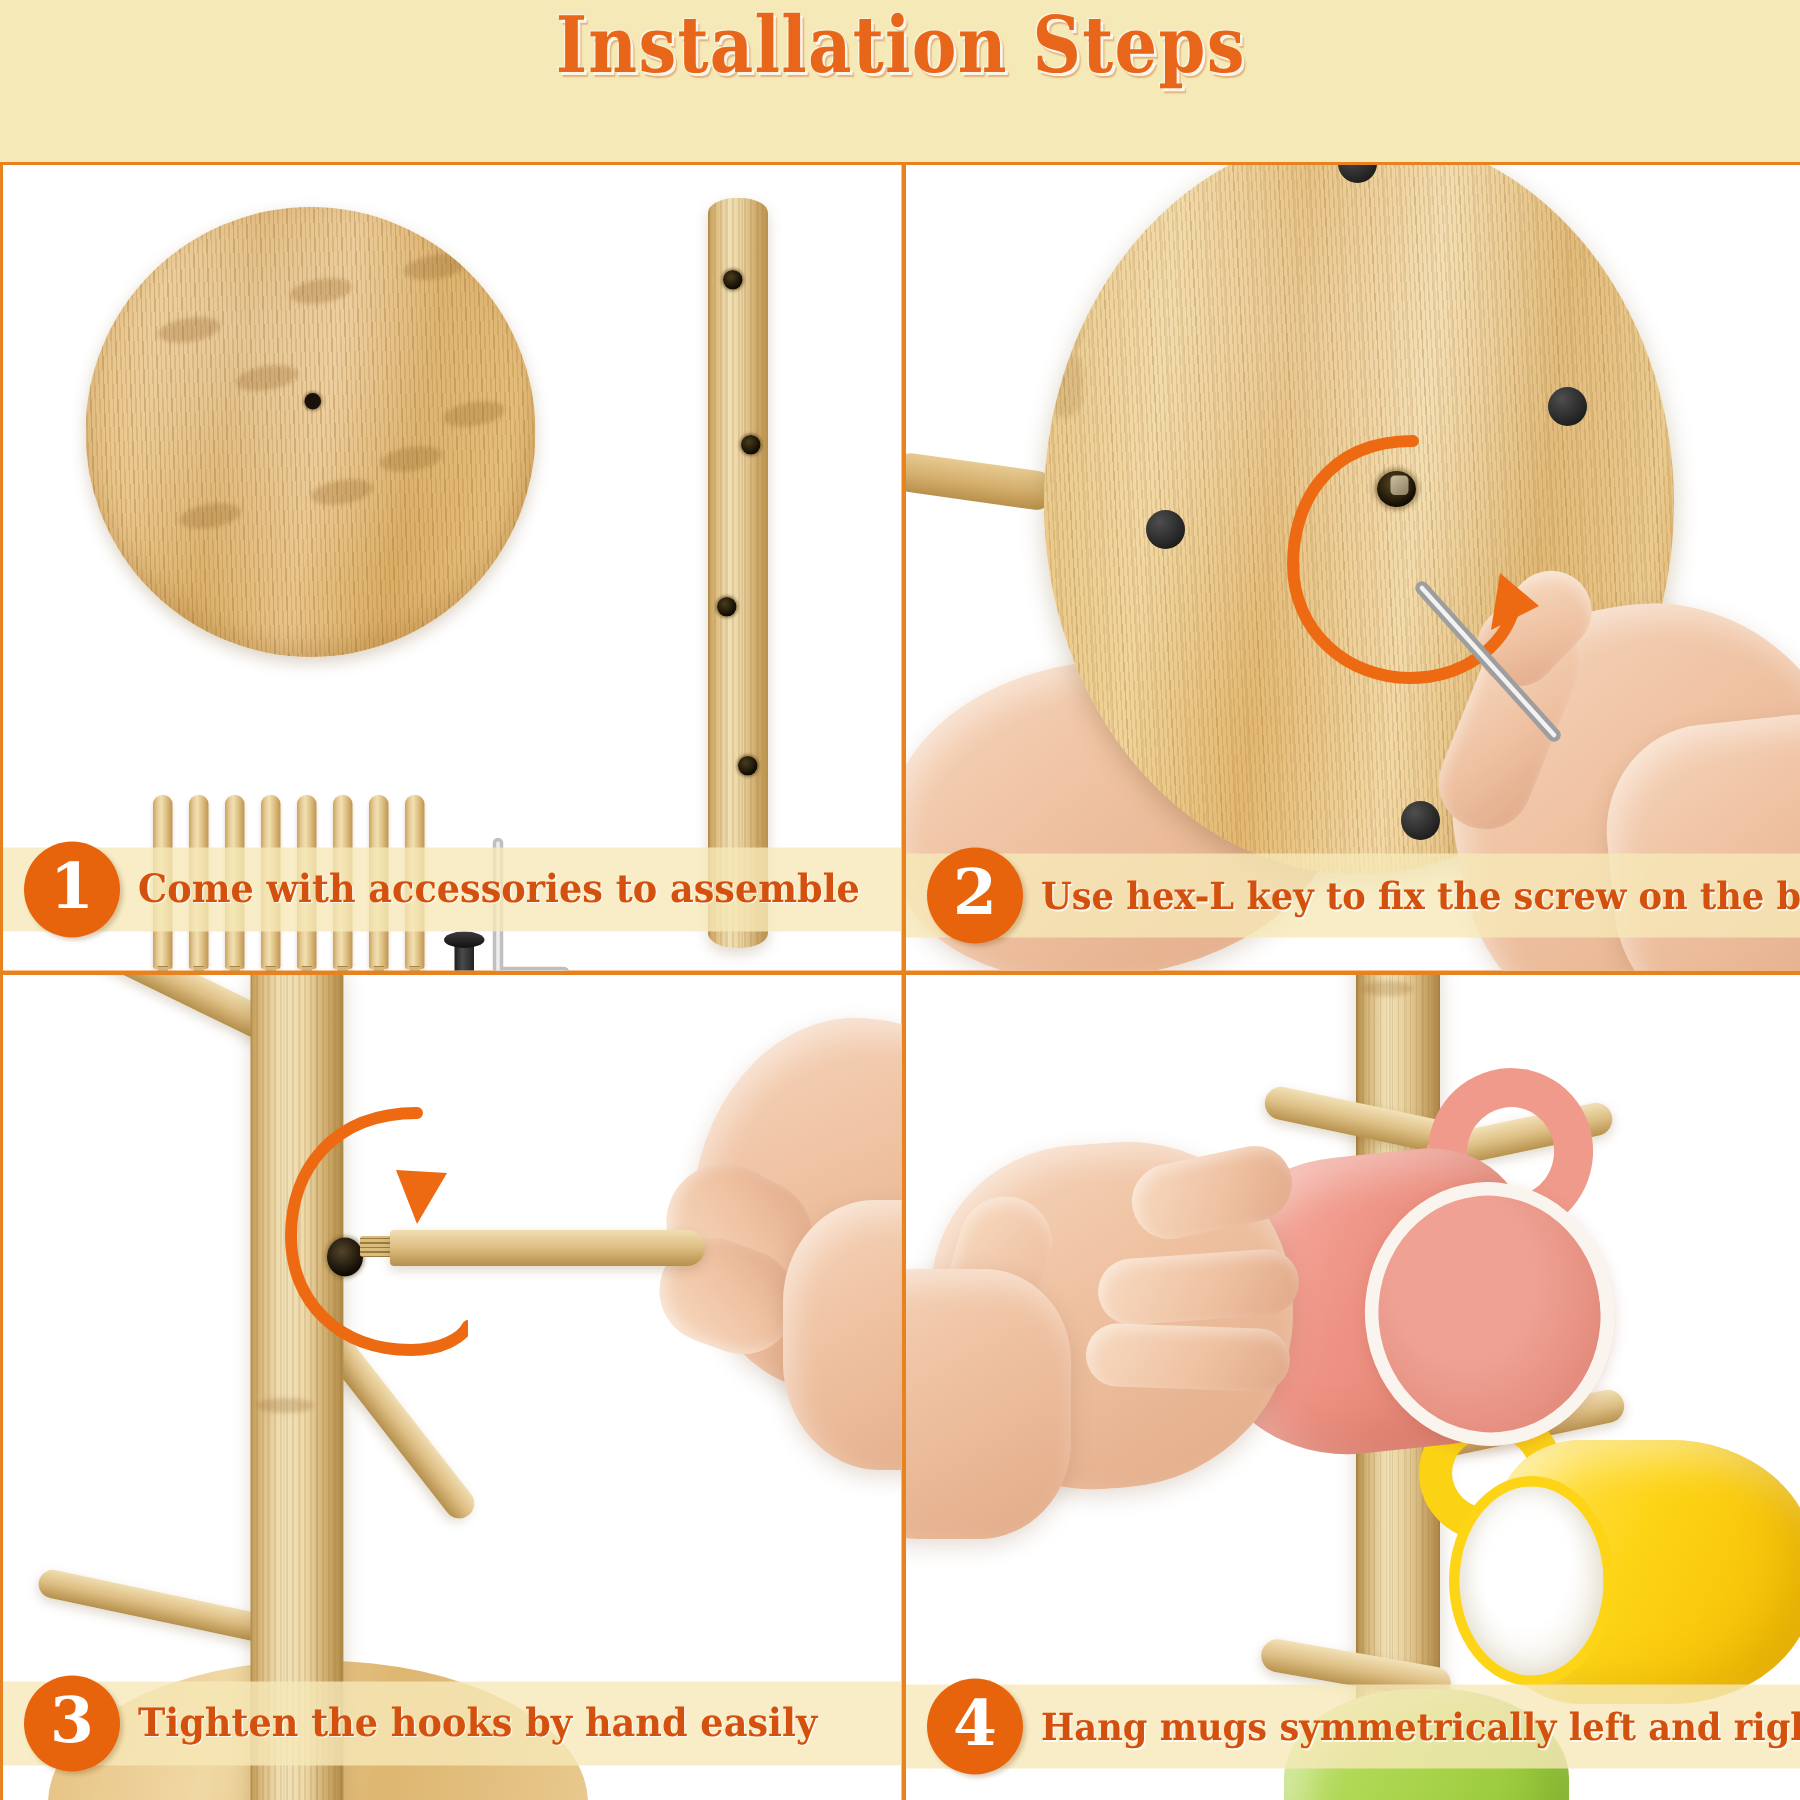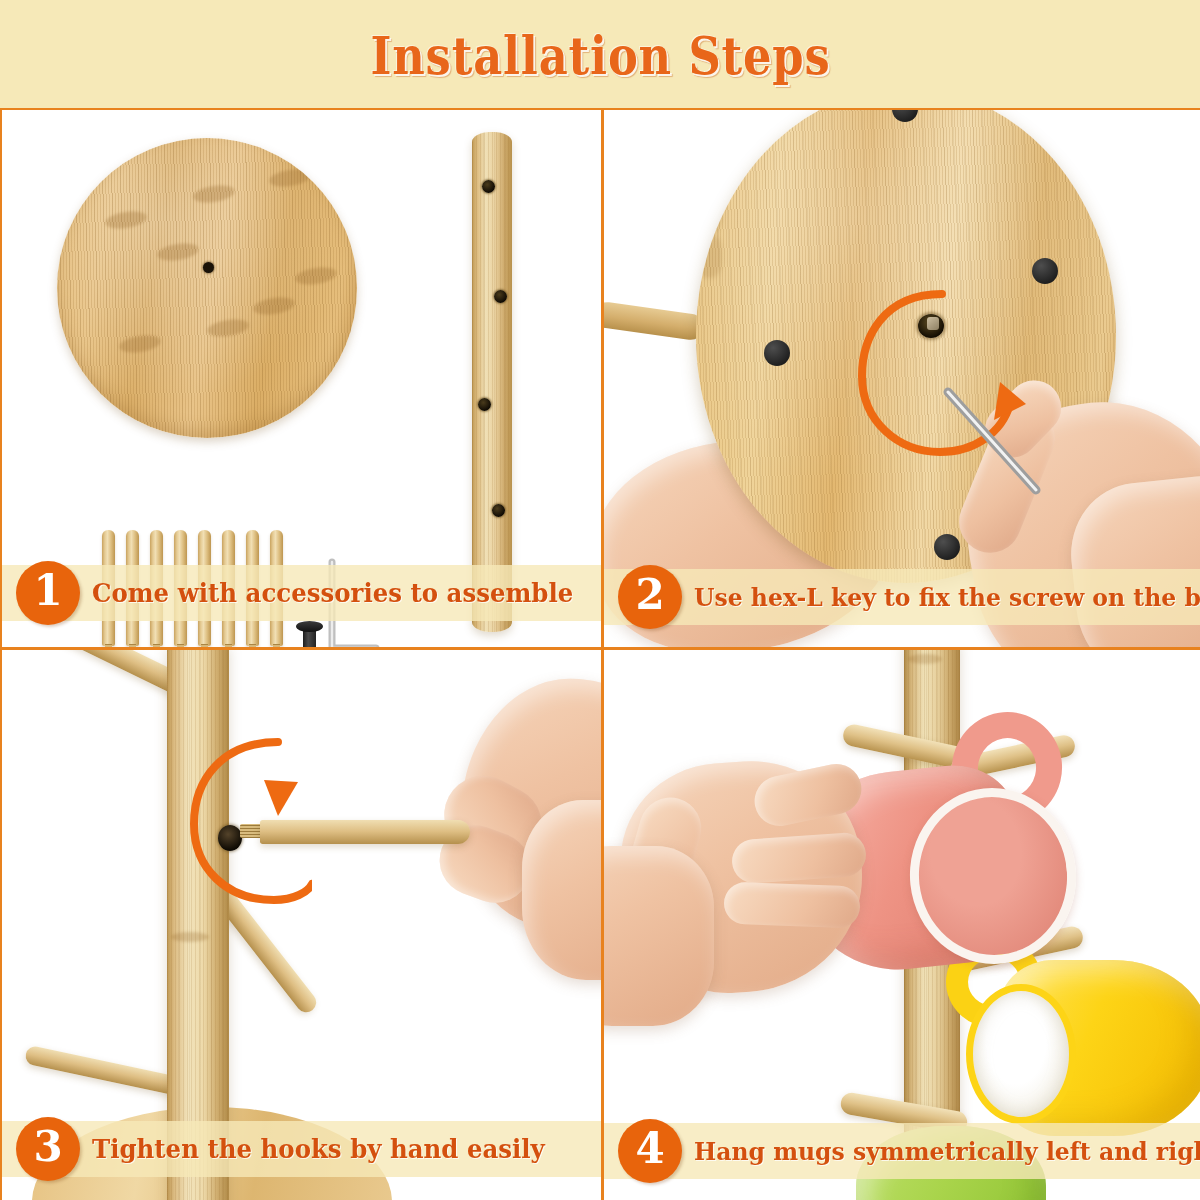--- a/index.html
+++ b/index.html
@@ -7,21 +7,21 @@
   body{
     width:1200px;height:1200px;overflow:hidden;
     background:#F6E9B8;
     font-family:"Liberation Sans", sans-serif;
   }
   .page{position:relative;width:1200px;height:1200px;background:#F6E9B8;}
 
   
   .title-bar{
     position:absolute;left:0;top:0;width:1200px;height:110px;
-    background:#F6E9B8;display:flex;align-items:center;justify-content:center;
+    background:#F6E9B8;display:flex;align-items:flex-start;justify-content:center;
   }
   .title-text{
     font-family:"DejaVu Serif","Liberation Serif",serif;
     font-weight:bold;
     font-size:52px;
     letter-spacing:1px;
     color:#E8661A;
     transform:scaleX(0.86);
     transform-origin:center center;
     text-shadow:

